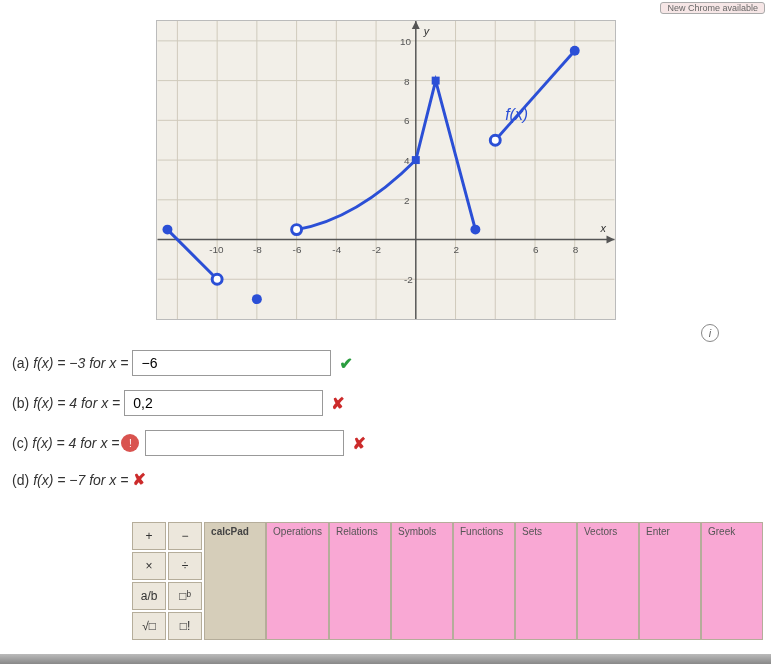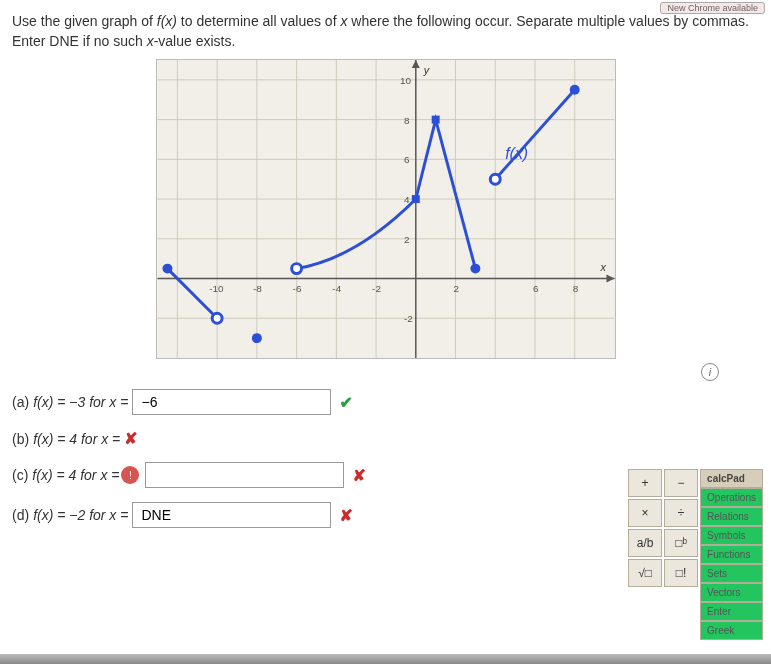--- a/index.html
+++ b/index.html
@@ -15,34 +15,31 @@
   .qrow { display: flex; align-items: center; margin: 14px 0; font-size: 14px; color: #333; }
   .qlabel { margin-right: 4px; }
   .answer-box { border: 1px solid #999; padding: 4px 8px; min-width: 70px; height: 26px; background: #fff; font-size: 14px; margin: 0 4px; }
   .mark { font-size: 16px; font-weight: bold; margin-left: 4px; }
   .mark.correct { color: #2a9d3f; }
   .mark.wrong { color: #cc2b2b; }
   .hint-bubble { width: 18px; height: 18px; background: #d9534f; border-radius: 50%; display: inline-flex; align-items: center; justify-content: center; color: #fff; font-size: 10px; margin: 0 2px; }
   .palette { position: absolute; right: 8px; bottom: 24px; display: flex; }
   .p-grid { display: grid; grid-template-columns: 34px 34px; grid-auto-rows: 28px; gap: 2px; margin-right: 2px; }
   .p-btn { background: #ece7dc; border: 1px solid #b5ad9a; font-size: 12px; display: flex; align-items: center; justify-content: center; color: #333; }
-  .p-list { display: flex; flex-direction: column; gap: 0; }
-  .p-tab { background: #22c55e; border: 1px solid #b5ad9a; font-size: 10px; padding: 3px 6px; color: #555; min-width: 62px; text-align: left; }
+  .p-list { display: flex; flex-direction: row; gap: 0; }
+  .p-tab { background: #f9a8d4; border: 1px solid #b5ad9a; font-size: 10px; padding: 3px 6px; color: #555; min-width: 62px; text-align: left; }
   .p-tab.head { background: #d6ceba; font-weight: bold; color: #444; }
   .dock { position: absolute; bottom: 0; left: 0; right: 0; height: 10px; background: linear-gradient(#bbb,#888); }
 </style>
 </head>
 <body>
 
 <div class="page">
   <div class="badge-corner">New Chrome available</div>
 
-  <div class="instructions">
-    <span>Use the given graph of </span><span class="fx">f(x)</span><span> to determine all values of </span><span class="fx">x</span><span> where the following occur. Separate multiple values by commas. Enter DNE if no such </span><span class="fx">x</span><span>-value exists.</span>
-  </div>
 
   <div class="graph-area">
     <svg class="graph" width="460" height="300" viewBox="0 0 460 300">
       <g stroke="#d0cabb" stroke-width="1">
         <line x1="0" y1="20" x2="460" y2="20"></line>
           <line x1="0" y1="60" x2="460" y2="60"></line>
           <line x1="0" y1="100" x2="460" y2="100"></line>
           <line x1="0" y1="140" x2="460" y2="140"></line>
           <line x1="0" y1="180" x2="460" y2="180"></line>
           <line x1="0" y1="220" x2="460" y2="220"></line>
@@ -103,33 +100,33 @@
   <div class="questions">
     <div class="qrow">
       <span class="qlabel">(a)</span>
       <span class="fx">f(x) = −3 for x =</span>
       <input class="answer-box" value="−6" style="">
       <span class="mark correct">✔</span>
     </div>
     <div class="qrow">
       <span class="qlabel">(b)</span>
       <span class="fx">f(x) = 4 for x =</span>
+      <input class="answer-box" value="0,2" style="">
       <span class="mark wrong">✘</span>
     </div>
     <div class="qrow">
       <span class="qlabel">(c)</span>
       <span class="fx">f(x) = 4 for x =</span>
       <span class="hint-bubble">!</span>
       <input class="answer-box" value="" style="">
       <span class="mark wrong">✘</span>
     </div>
     <div class="qrow">
       <span class="qlabel">(d)</span>
-      <span class="fx">f(x) = −2 for x =</span>
-      <input class="answer-box" value="DNE" style="">
+      <span class="fx">f(x) = −7 for x =</span>
       <span class="mark wrong">✘</span>
     </div>
   </div>
 
   <div class="palette">
     <div class="p-grid">
       <div class="p-btn">+</div>
       <div class="p-btn">−</div>
       <div class="p-btn">×</div>
       <div class="p-btn">÷</div>

